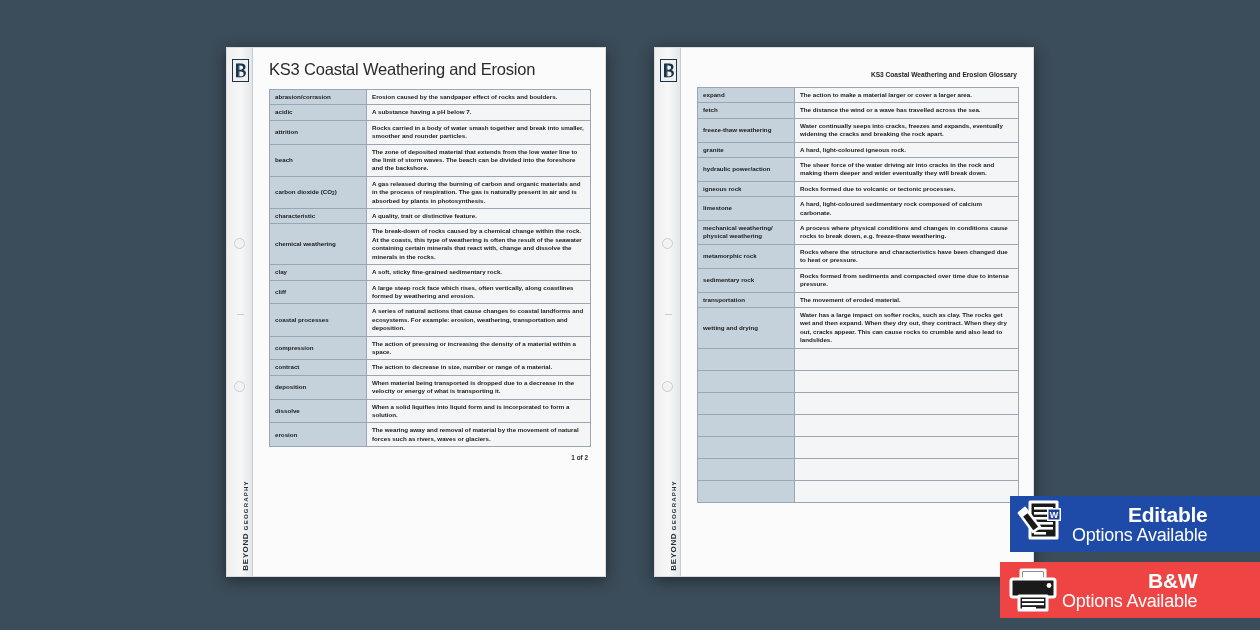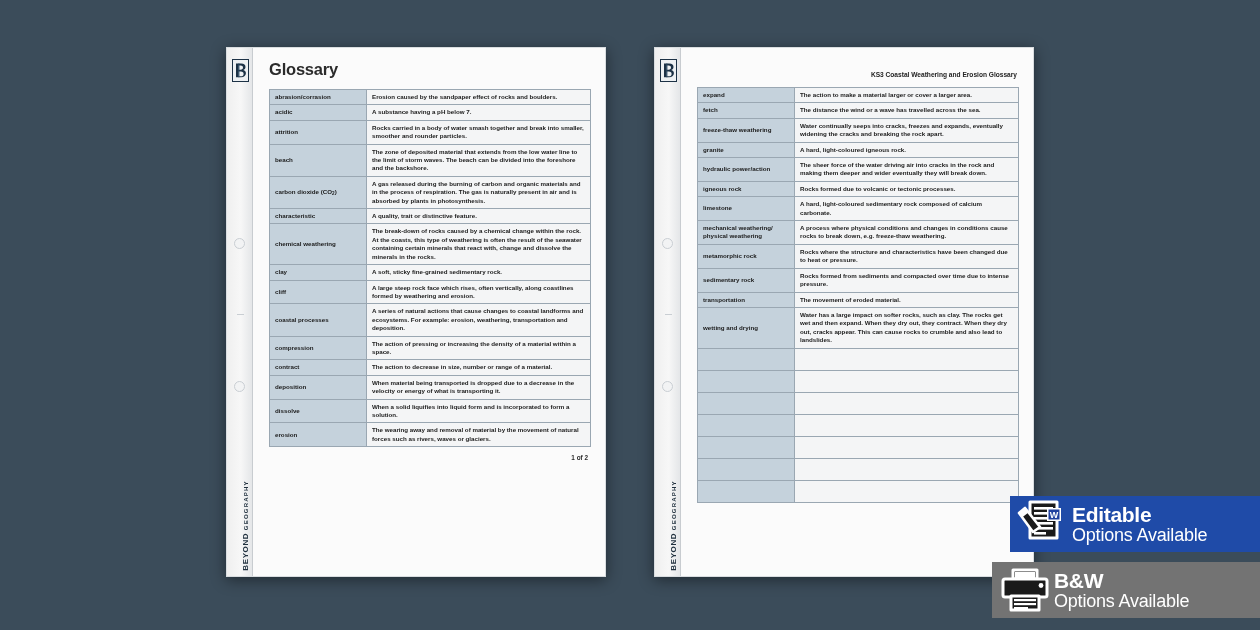--- a/index.html
+++ b/index.html
@@ -153,31 +153,31 @@
     height: 56px;
     padding-left: 62px;
     color: #fff;
   }
   .badge.editable {
     background: #1f4ba8;
     margin-bottom: 10px;
     margin-left: 18px;
   }
   .badge.bw {
-    background: #737373;
-    margin-left: 0;
+    background: #ef4444;
+    margin-left: 8px;
   }
   .badge .b-icon {
     position: absolute;
     left: 6px; top: 50%;
     transform: translateY(-50%);
     width: 52px; height: 50px;
   }
   .badge.bw .b-icon { left: 8px; width: 50px; height: 44px; }
-  .badge .b-text { line-height: 1.02; }
+  .badge .b-text { line-height: 1.02; text-align: right; }
   .badge .b-line1 {
     font-size: 21px; font-weight: 700; letter-spacing: -.3px;
     display: block;
   }
   .badge .b-line2 {
     font-size: 18px; font-weight: 400; letter-spacing: -.2px;
     display: block;
   }
 </style>
 </head>
@@ -196,21 +196,21 @@
     <div class="dash"></div>
     <div class="hole h2"></div>
     <div class="brand-vert">
       <b>BEYOND</b>
       <span>GEOGRAPHY</span>
     </div>
   </div>
 
   <div class="sheet-body">
     <div class="doc-title">
-      <span class="bold">Glossary</span>
+      <span>KS3 Coastal Weathering and Erosion</span>
     </div>
     <table class="glossary">
       <tbody id="p1-rows">
           <tr>
             <td class="term">abrasion/corrasion</td>
             <td class="defn">Erosion caused by the sandpaper effect of rocks and boulders.</td>
           </tr>
           <tr>
             <td class="term">acidic</td>
             <td class="defn">A substance having a pH below 7.</td>

